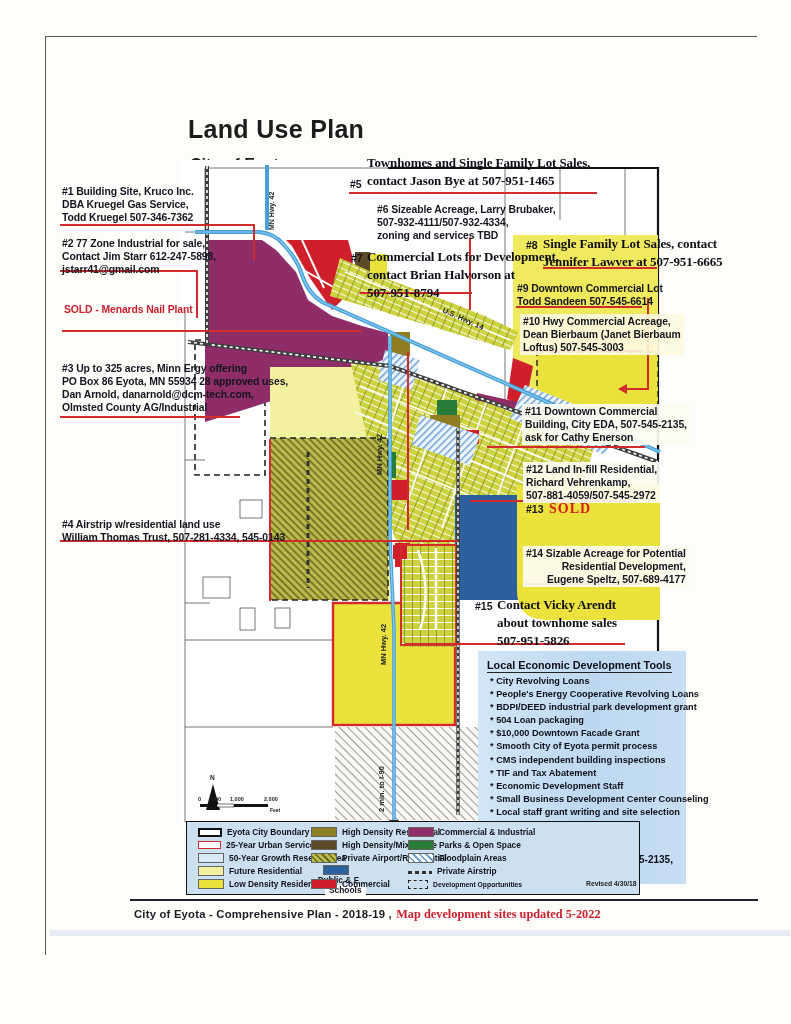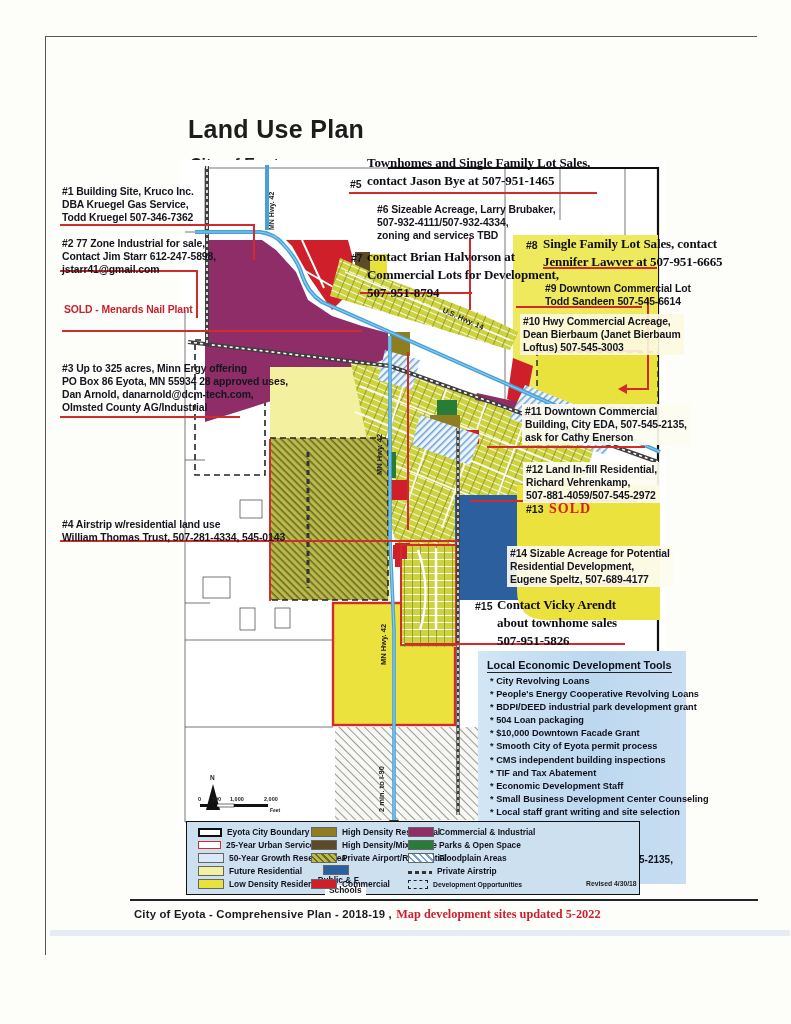--- a/index.html
+++ b/index.html
@@ -248,51 +248,51 @@
   <div>Townhomes and Single Family Lot Sales,</div>
   <div>contact Jason Bye at 507-951-1465</div>
 </div>
 <div class="ann" style="left:377px;top:203px;">
   <div>#6 Sizeable Acreage, Larry Brubaker,</div>
   <div>507-932-4111/507-932-4334,</div>
   <div>zoning and services TBD</div>
 </div>
 <div class="rnum" style="left:351px;top:252px;">#7</div>
 <div class="ann serif" style="left:367px;top:248px;">
+  <div>Commercial Lots for Development,</div>
   <div>contact Brian Halvorson at</div>
-  <div>Commercial Lots for Development,</div>
   <div>507-951-8794</div>
 </div>
 <div class="rnum" style="left:526px;top:239px;">#8</div>
 <div class="ann serif" style="left:543px;top:235px;">
   <div>Single Family Lot Sales, contact</div>
   <div>Jennifer Lawver at 507-951-6665</div>
 </div>
-<div class="ann" style="left:517px;top:282px;margin-left:28px;">
+<div class="ann" style="left:517px;top:282px;">
   <div>#9 Downtown Commercial Lot</div>
   <div>Todd Sandeen 507-545-6614</div>
 </div>
 <div class="ann onmap" style="left:520px;top:314px;background:rgba(253,250,225,.9);">
   <div>#10 Hwy Commercial Acreage,</div>
   <div>Dean Bierbaum (Janet Bierbaum</div>
   <div>Loftus)  507-545-3003</div>
 </div>
 <div class="ann onmap" style="left:522px;top:404px;">
   <div>#11 Downtown Commercial</div>
   <div>Building, City EDA, 507-545-2135,</div>
   <div>ask for Cathy Enerson</div>
 </div>
 <div class="ann onmap" style="left:523px;top:462px;">
   <div>#12 Land In-fill Residential,</div>
   <div>Richard Vehrenkamp,</div>
   <div>507-881-4059/507-545-2972</div>
 </div>
 <div class="rnum" style="left:526px;top:503px;">#13</div>
 <div class="soldword" style="left:549px;top:501px;">SOLD</div>
-<div class="ann onmap" style="left:507px;top:546px;">
+<div class="ann onmap" style="left:523px;top:546px;text-align:right;">
   <div>#14 Sizable Acreage for Potential</div>
   <div>Residential Development,</div>
   <div>Eugene Speltz, 507-689-4177</div>
 </div>
 <div class="rnum" style="left:475px;top:600px;">#15</div>
 <div class="ann serif" style="left:497px;top:596px;">
   <div>Contact Vicky Arendt</div>
   <div>about townhome sales</div>
   <div>507-951-5826</div>
 </div>

